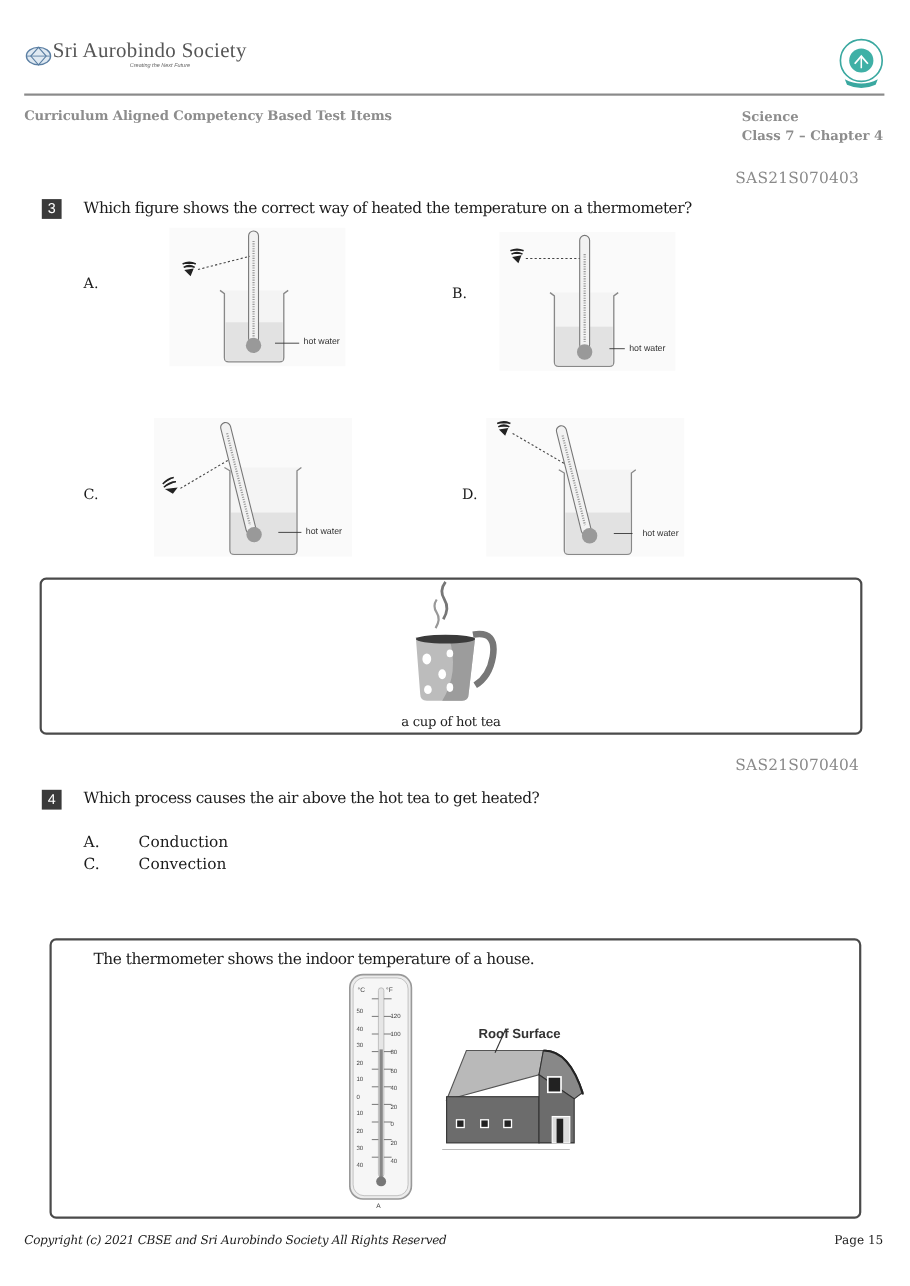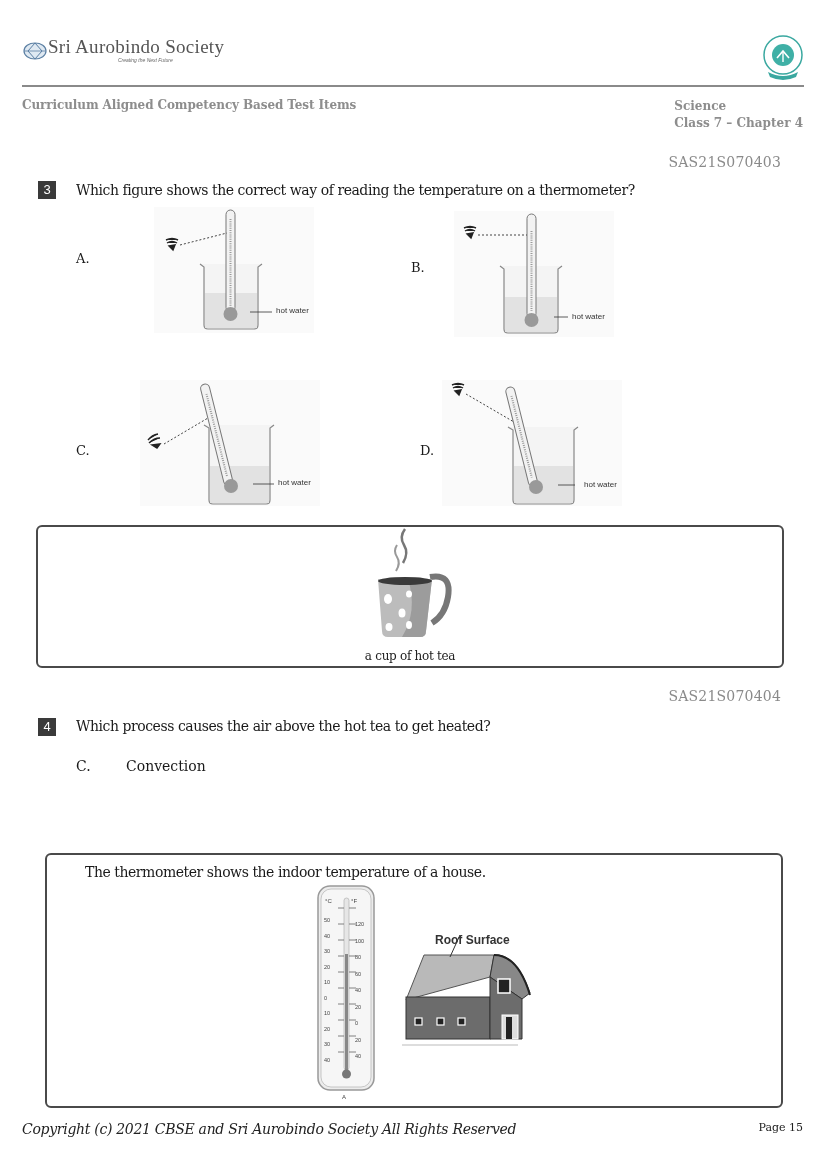--- a/index.html
+++ b/index.html
@@ -26,21 +26,21 @@
 
     .hw-label { font-family: "Liberation Sans", sans-serif; font-size: 8px; color: #333; }
 
     .box { border: 2px solid #4a4a4a; border-radius: 6px; }
 
     .caption { font-family: "DejaVu Serif", serif; font-size: 12px; color: #222; letter-spacing: -0.3px; }
 
     .mc-row { font-family: "DejaVu Serif", serif; font-size: 14px; color: #1a1a1a; height: 19.5px; line-height: 19.5px; }
     .mc-row .l { display: inline-block; width: 50px; }
 
-    .footer-left { left: 22px; top: 1121px; font-family: "DejaVu Serif", serif; font-style: italic; font-size: 14px; color: #222; letter-spacing: -0.3px; }
+    .footer-left { left: 22px; top: 1121px; font-family: "DejaVu Serif", serif; font-style: italic; font-size: 11px; color: #222; letter-spacing: -0.3px; }
     .footer-right { right: 24px; top: 1121px; font-family: "DejaVu Serif", serif; font-size: 11px; color: #222; }
 
     .roof-label { font-family: "Liberation Sans", sans-serif; font-weight: bold; font-size: 12px; color: #333; }
   </style>
 </head>
 <body>
 
 <div class="abs logo-sas">
   <svg width="26" height="22" viewBox="0 0 26 22" style="position:absolute;left:0;top:2px">
     <ellipse cx="13" cy="11" rx="11" ry="8" fill="#dfe9f2" stroke="#5b7fa3" stroke-width="1.2"></ellipse>
@@ -63,21 +63,21 @@
 
 <div class="abs header-rule"></div>
 <div class="abs header-left">Curriculum Aligned Competency Based Test Items</div>
 <div class="abs header-right">
   <div>Science</div>
   <div>Class 7 – Chapter 4</div>
 </div>
 
 <div class="abs item-code" style="top:154px">SAS21S070403</div>
 <div class="abs qnum" style="left:38px;top:181px">3</div>
-<div class="abs qtext" style="left:76px;top:182px">Which figure shows the correct way of reading the temperature on a thermometer?</div>
+<div class="abs qtext" style="left:76px;top:182px">Which figure shows the correct way of heated the temperature on a thermometer?</div>
 
 <div class="abs opt-label" style="left:76px;top:251px">A.</div>
 <div class="abs fig" style="left:154px;top:207px;width:160px;height:126px">
   <svg width="160" height="126" viewBox="0 0 160 126">
 
     <path d="M46 57 L50 60 L50 118 Q50 122 54 122 L100 122 Q104 122 104 118 L104 60 L108 57" fill="#f4f4f4" stroke="#888" stroke-width="1.2"></path>
     <rect x="51" y="86" width="52" height="35" fill="#e2e2e2"></rect>
 
     <rect x="72" y="3" width="9" height="102" rx="4.5" fill="#f2f2f2" stroke="#777" stroke-width="1"></rect>
     <line x1="76.5" y1="12" x2="76.5" y2="100" stroke="#999" stroke-width="2" stroke-dasharray="1,1.2"></line>
@@ -164,20 +164,21 @@
     <ellipse cx="37" cy="98" rx="3" ry="4" fill="#fff"></ellipse>
   </svg>
 </div>
 <div class="abs caption" style="left:0;width:820px;text-align:center;top:649px">a cup of hot tea</div>
 
 <div class="abs item-code" style="top:688px">SAS21S070404</div>
 <div class="abs qnum" style="left:38px;top:718px">4</div>
 <div class="abs qtext" style="left:76px;top:718px">Which process causes the air above the hot tea to get heated?</div>
 
 <div class="abs" style="left:76px;top:757px;width:300px">
+  <div class="mc-row"><span class="l">A.</span><span>Conduction</span></div>
   <div class="mc-row"><span class="l">C.</span><span>Convection</span></div>
 </div>
 
 <div class="abs box" style="left:45px;top:853px;width:738px;height:255px"></div>
 <div class="abs qtext" style="left:85px;top:864px;font-size:14px">The thermometer shows the indoor temperature of a house.</div>
 
 <div class="abs" style="left:312px;top:884px;width:72px;height:220px">
   <svg width="72" height="220" viewBox="0 0 72 220">
     <rect x="6" y="2" width="56" height="204" rx="12" fill="#ececec" stroke="#999" stroke-width="1.5"></rect>
     <rect x="9" y="5" width="50" height="198" rx="10" fill="#f6f6f6" stroke="#bbb" stroke-width="0.8"></rect>

